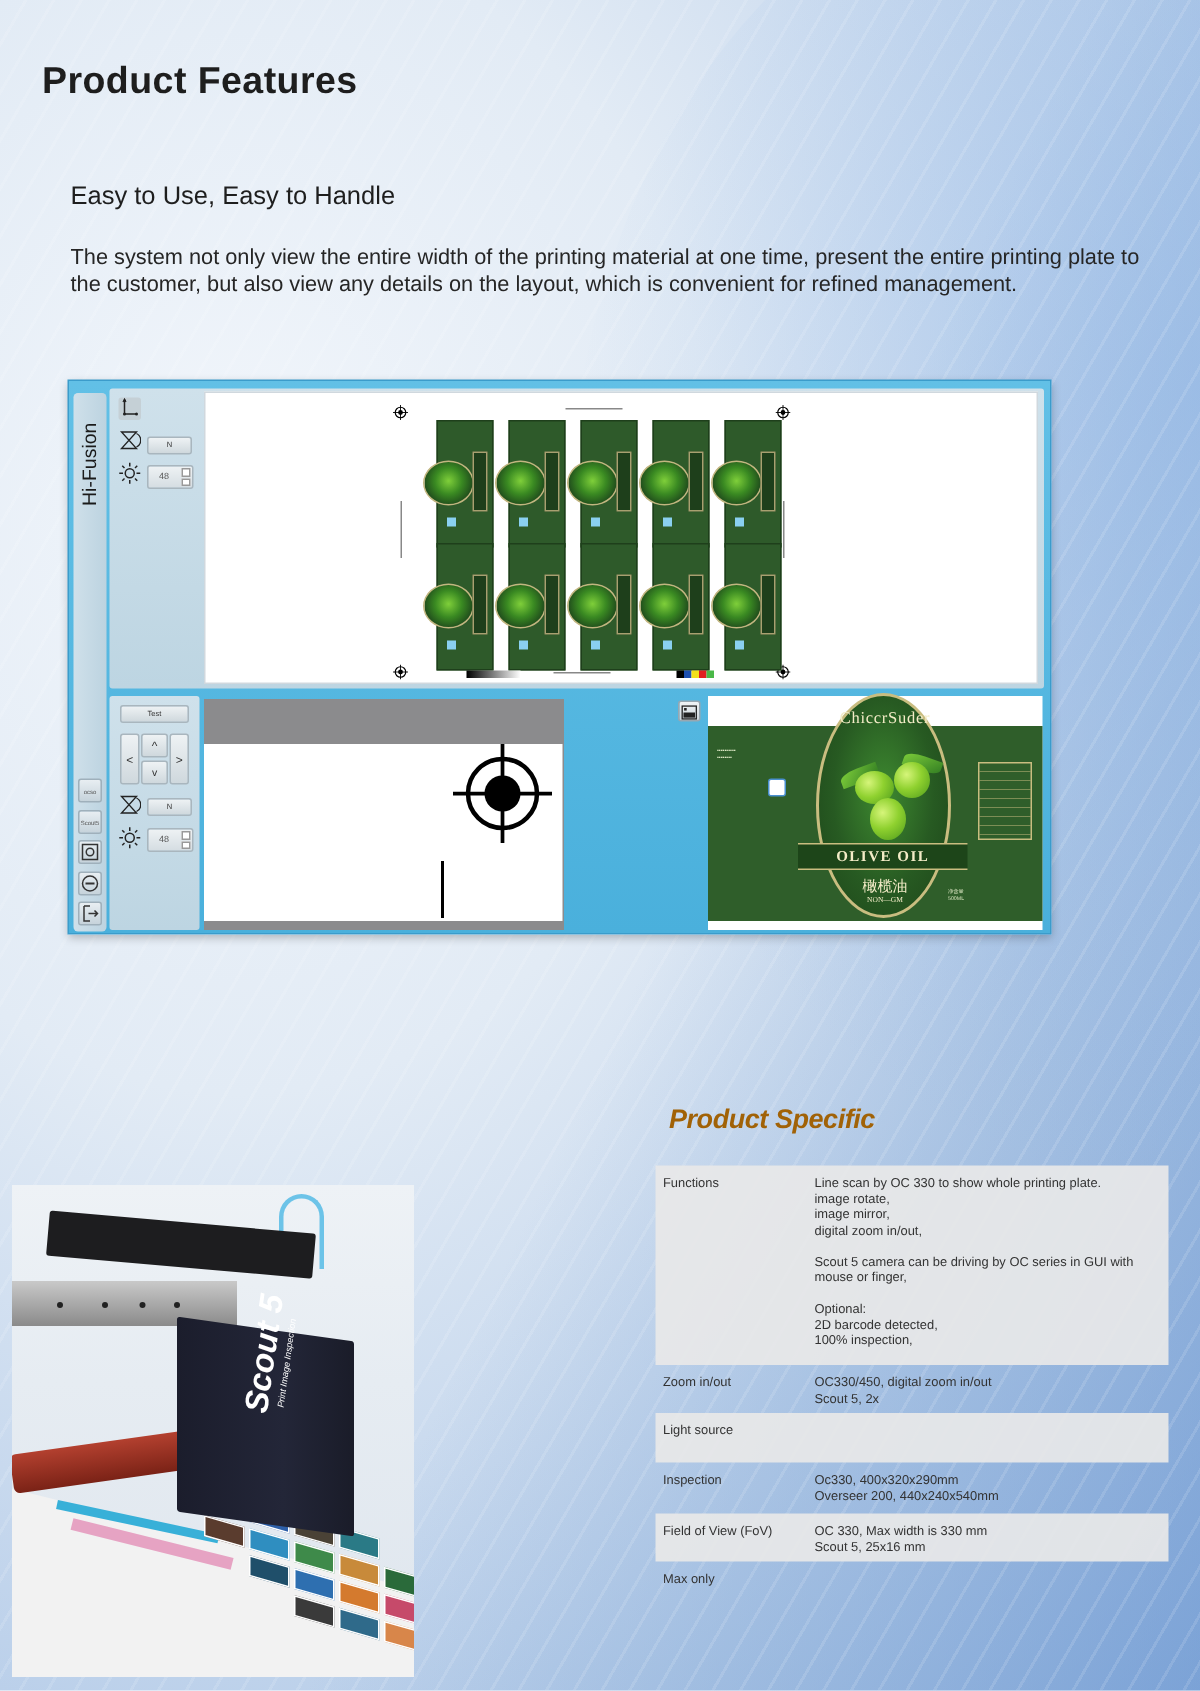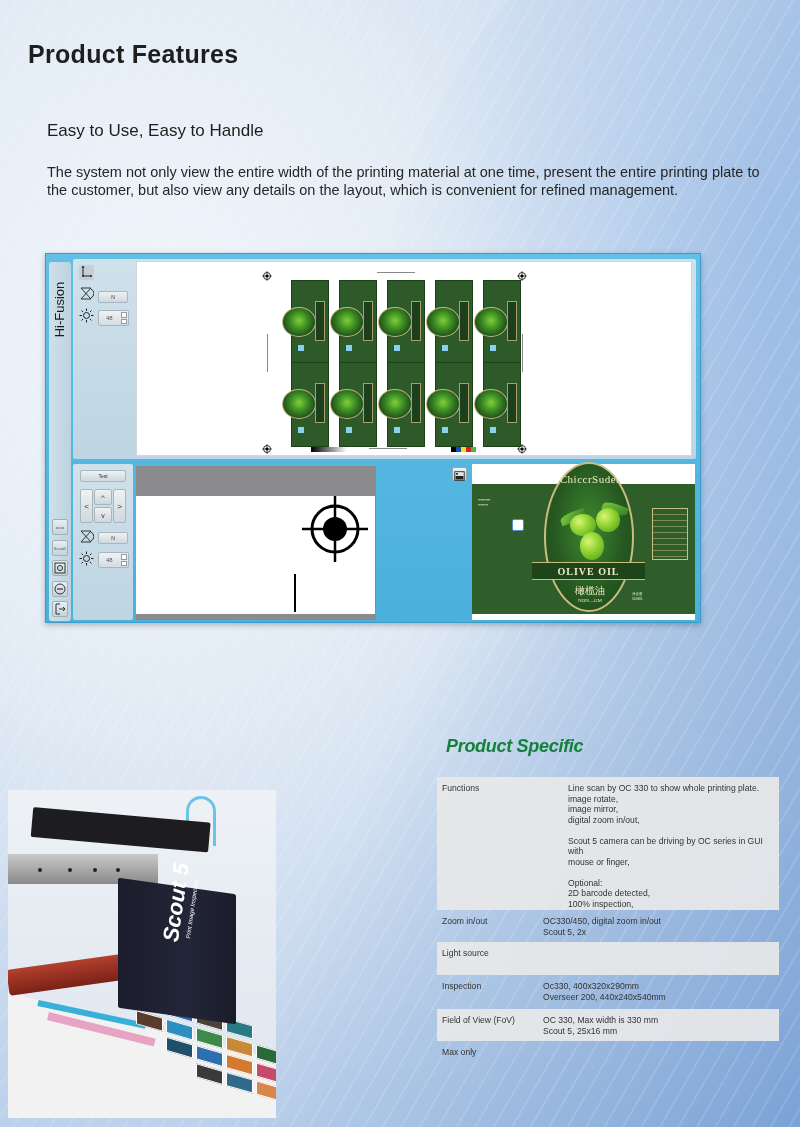--- a/index.html
+++ b/index.html
@@ -177,21 +177,21 @@
     background: repeating-linear-gradient(180deg, transparent 0 5px, rgba(201,189,128,0.5) 5px 6px);
   }
   .img-btn {
     position: absolute; left: 406px; top: 213px; width: 15px; height: 14px;
     background: linear-gradient(180deg, #f0f3f5, #cdd6dc); border: 1px solid #98a7b1; border-radius: 2px;
   }
 
   
   .spec-title {
     position: absolute; left: 446px; top: 736px;
-    font-size: 18px; font-weight: bold; font-style: italic; color: #15803d; letter-spacing: -0.3px;
+    font-size: 18px; font-weight: bold; font-style: italic; color: #a16207; letter-spacing: -0.3px;
   }
   .spec-table { position: absolute; left: 437px; top: 777px; width: 342px; }
   .spec-row {
     display: flex; font-size: 8.6px; line-height: 10.5px; color: #333;
     padding: 6px 0 0 5px;
   }
   .spec-row.shaded { background: rgba(232,232,232,0.92); }
   .spec-key { width: 101px; flex-shrink: 0; }
   .spec-val { flex: 1; white-space: pre-line; }
 
@@ -523,21 +523,21 @@
   <div class="rail-hole" style="left:108px;"></div>
   <div class="cable"></div>
   <div class="arm"></div>
   <div class="camera"></div>
   <div class="camera-text">Scout 5</div>
   <div class="camera-sub">Print Image Inspection</div>
 </div>
 
 <div class="spec-title">Product Specific</div>
 <div class="spec-table">
-  <div class="spec-row shaded" style="height:133px;gap:25px;">
+  <div class="spec-row shaded" style="height:133px;">
     <div class="spec-key">Functions</div>
     <div class="spec-val">Line scan by OC 330 to show whole printing plate.
 image rotate,
 image mirror,
 digital zoom in/out,
 
 Scout 5 camera can be driving by OC series in GUI with
 mouse or finger,
 
 Optional:

